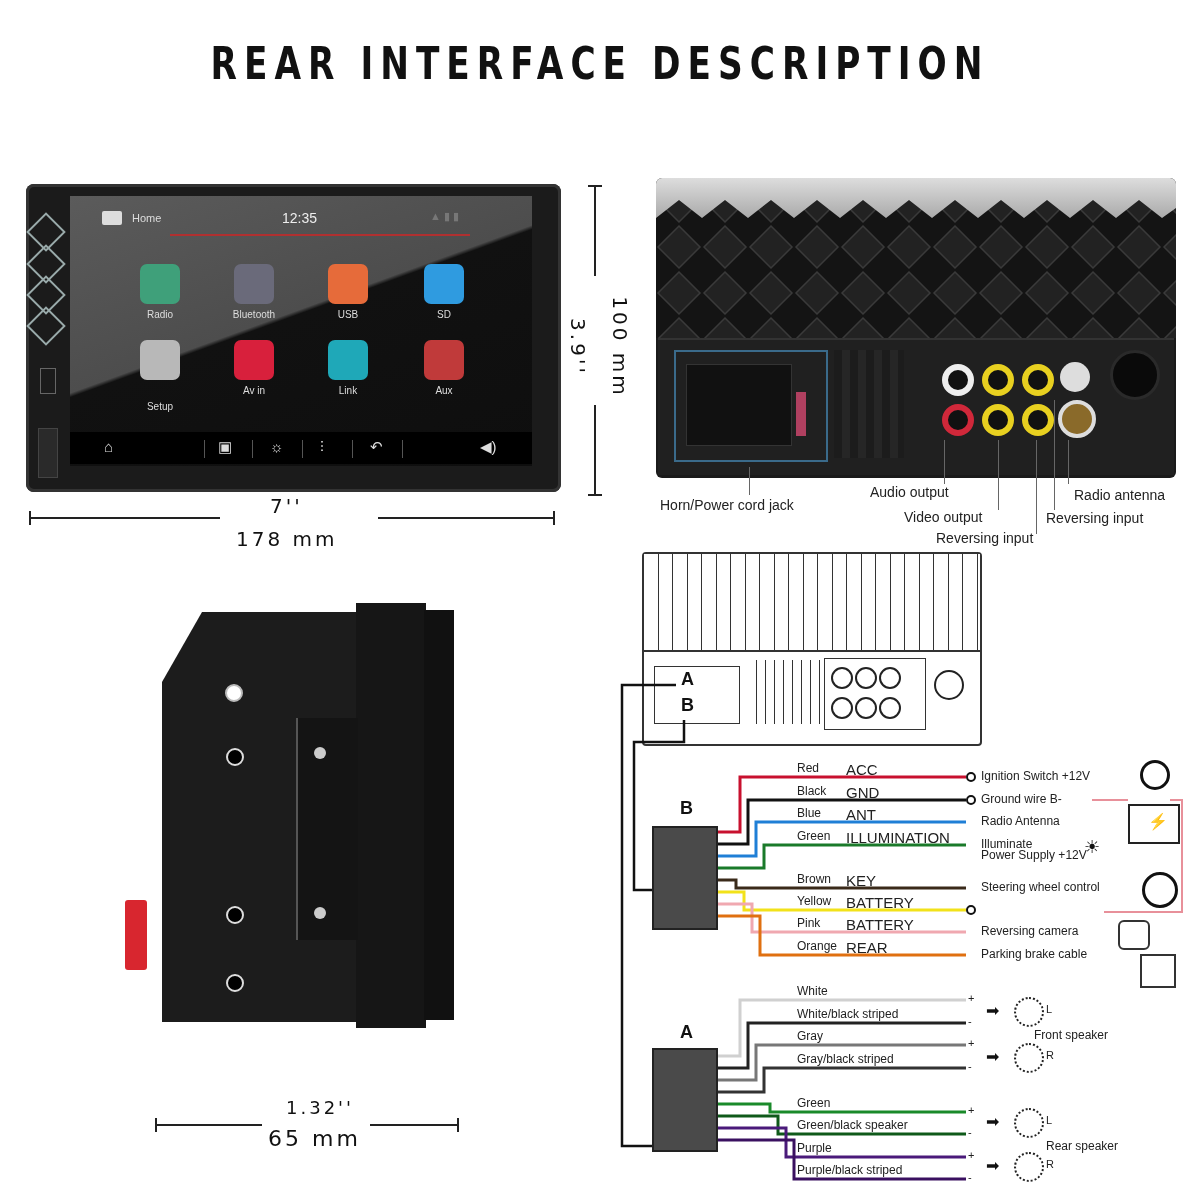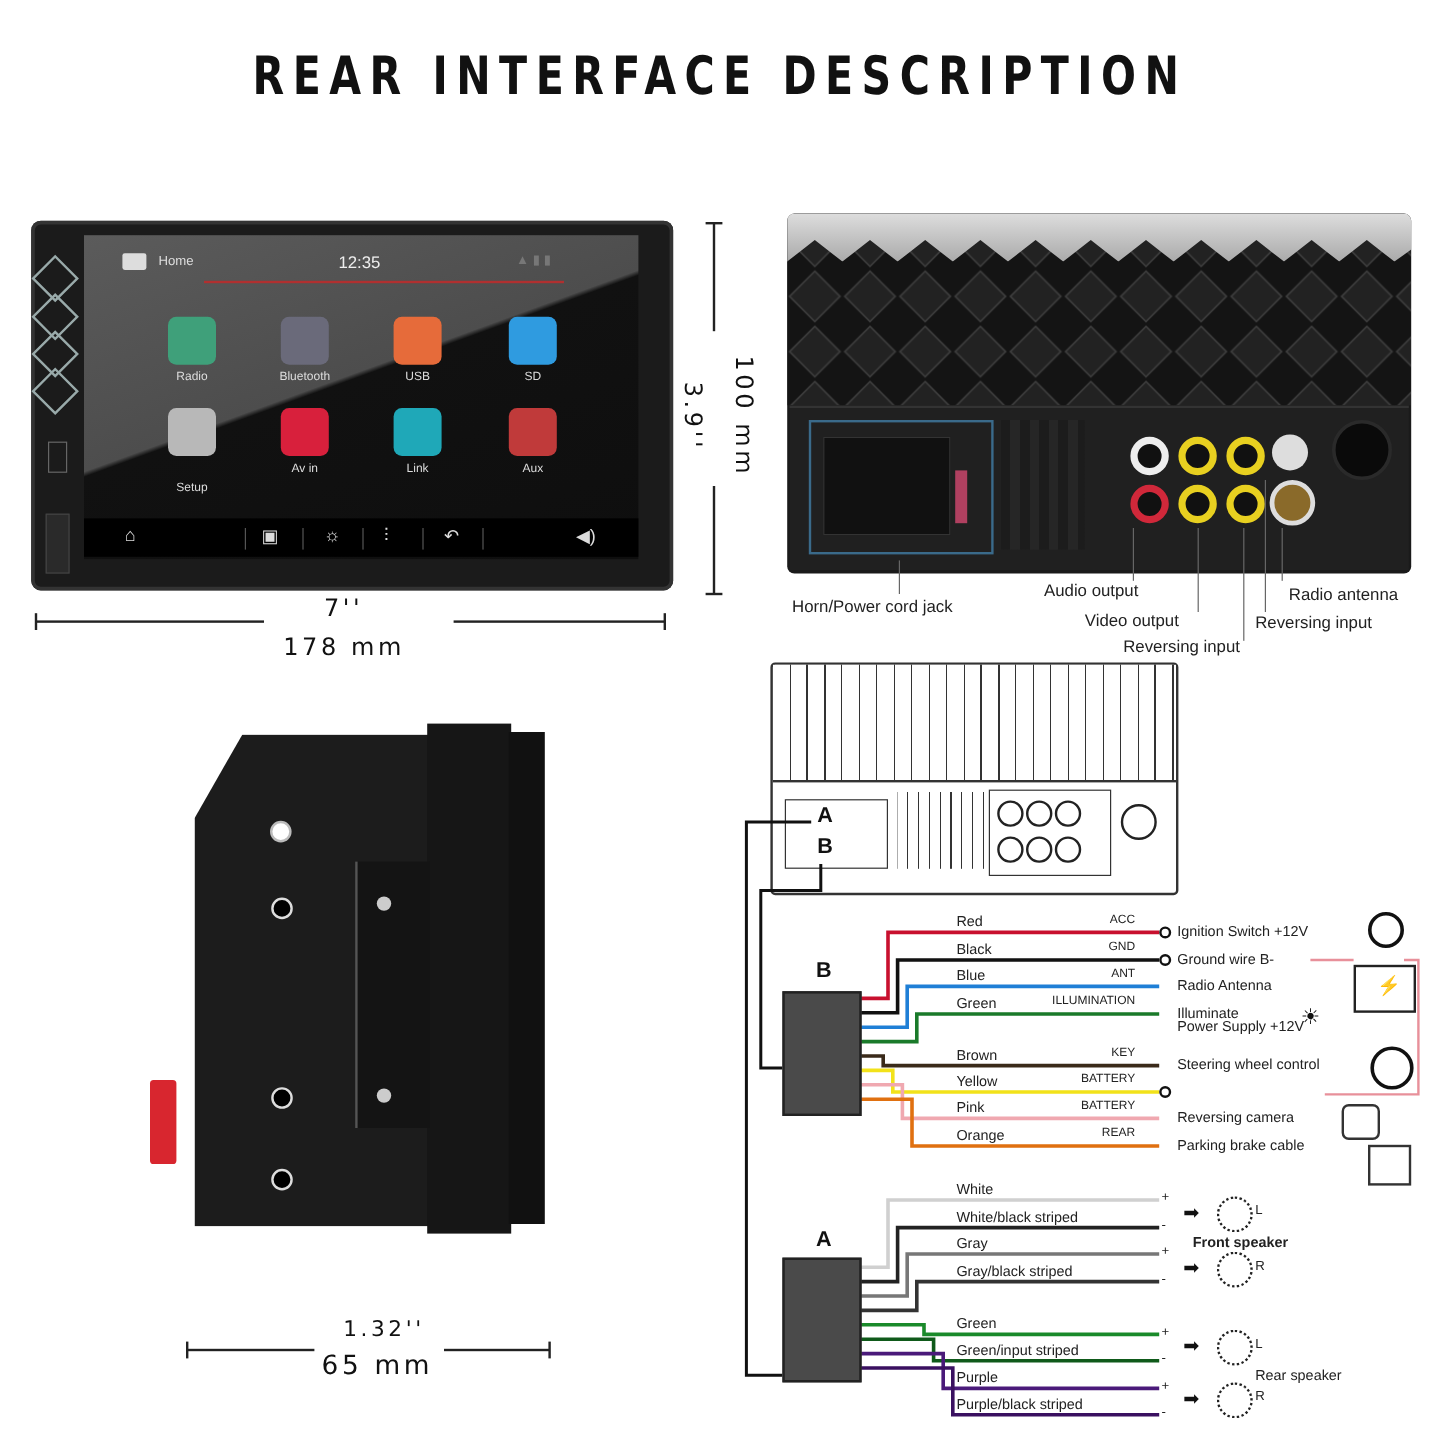--- a/index.html
+++ b/index.html
@@ -30,21 +30,21 @@
   
   .side-body{left:162px;top:612px;width:195px;height:410px;background:#1c1c1c;clip-path:polygon(40px 0,195px 0,195px 410px,0 410px,0 70px);}
   .side-front{left:356px;top:603px;width:70px;height:425px;background:#161616;}
   .side-face{left:424px;top:610px;width:30px;height:410px;background:#111;}
   .hole{width:14px;height:14px;border-radius:50%;background:#000;border:2px solid #ddd;}
   .red-tab{left:125px;top:900px;width:22px;height:70px;background:#d8262f;border-radius:3px;}
   
   .wd-unit{left:642px;top:552px;width:336px;height:190px;border:2px solid #333;background:#fff;border-radius:4px;}
   .conn-box{width:62px;height:100px;background:#4a4a4a;border:2px solid #222;}
   .wire-label{font-size:12px;color:#222;white-space:nowrap;}
-  .wire-func{font-size:10px;color:#222;white-space:nowrap;text-align:right;}
+  .wire-func{font-size:15px;color:#222;white-space:nowrap;}
   .dest-label{font-size:12px;color:#222;white-space:nowrap;}
   .term{font-size:11px;color:#222;}
   .conn-letter{font-size:18px;font-weight:bold;}
   svg{position:absolute;left:0;top:0;}
 </style>
 </head>
 <body>
 
 <div class="abs title">REAR INTERFACE DESCRIPTION</div>
 
@@ -251,39 +251,39 @@
     <div class="abs wire-label" style="left: 797px; top: 984px;">White</div>
     <div class="abs term" style="left: 968px; top: 992px;">+</div>
     <div class="abs wire-label" style="left: 797px; top: 1007px;">White/black striped</div>
     <div class="abs term" style="left: 968px; top: 1015px;">-</div>
     <div class="abs wire-label" style="left: 797px; top: 1029px;">Gray</div>
     <div class="abs term" style="left: 968px; top: 1037px;">+</div>
     <div class="abs wire-label" style="left: 797px; top: 1052px;">Gray/black striped</div>
     <div class="abs term" style="left: 968px; top: 1060px;">-</div>
     <div class="abs wire-label" style="left: 797px; top: 1096px;">Green</div>
     <div class="abs term" style="left: 968px; top: 1104px;">+</div>
-    <div class="abs wire-label" style="left: 797px; top: 1118px;">Green/input striped</div>
+    <div class="abs wire-label" style="left: 797px; top: 1118px;">Green/black speaker</div>
     <div class="abs term" style="left: 968px; top: 1126px;">-</div>
     <div class="abs wire-label" style="left: 797px; top: 1141px;">Purple</div>
     <div class="abs term" style="left: 968px; top: 1149px;">+</div>
     <div class="abs wire-label" style="left: 797px; top: 1163px;">Purple/black striped</div>
     <div class="abs term" style="left: 968px; top: 1171px;">-</div>
     <div class="abs" style="left: 986px; top: 1001px; font-size: 16px;">➡</div>
     <div class="abs" style="left: 1014px; top: 997px; width: 26px; height: 26px; border: 2px dotted rgb(34, 34, 34); border-radius: 50%;"></div>
     <div class="abs term" style="left: 1046px; top: 1003px;">L</div>
     <div class="abs" style="left: 986px; top: 1047px; font-size: 16px;">➡</div>
     <div class="abs" style="left: 1014px; top: 1043px; width: 26px; height: 26px; border: 2px dotted rgb(34, 34, 34); border-radius: 50%;"></div>
     <div class="abs term" style="left: 1046px; top: 1049px;">R</div>
     <div class="abs" style="left: 986px; top: 1112px; font-size: 16px;">➡</div>
     <div class="abs" style="left: 1014px; top: 1108px; width: 26px; height: 26px; border: 2px dotted rgb(34, 34, 34); border-radius: 50%;"></div>
     <div class="abs term" style="left: 1046px; top: 1114px;">L</div>
     <div class="abs" style="left: 986px; top: 1156px; font-size: 16px;">➡</div>
     <div class="abs" style="left: 1014px; top: 1152px; width: 26px; height: 26px; border: 2px dotted rgb(34, 34, 34); border-radius: 50%;"></div>
     <div class="abs term" style="left: 1046px; top: 1158px;">R</div>
-    <div class="abs dest-label" style="left: 994px; top: 1028px; font-weight: bold;">Front speaker</div>
+    <div class="abs dest-label" style="left: 1034px; top: 1028px;">Front speaker</div>
     <div class="abs dest-label" style="left: 1046px; top: 1139px;">Rear speaker</div>
   </div>
 
 <div class="abs" style="left:1140px;top:760px;width:24px;height:24px;border:3px solid #111;border-radius:50%;"></div>
 <div class="abs" style="left:1128px;top:804px;width:48px;height:36px;border:2px solid #222;">
     <span style="position:absolute;left:18px;top:6px;font-size:16px;">⚡</span>
   </div>
 <div class="abs" style="left:1142px;top:872px;width:30px;height:30px;border:3px solid #111;border-radius:50%;"></div>
 <div class="abs" style="left:1118px;top:920px;width:28px;height:26px;border:2px solid #333;border-radius:6px;"></div>
 <div class="abs" style="left:1140px;top:954px;width:32px;height:30px;border:2px solid #333;"></div>

